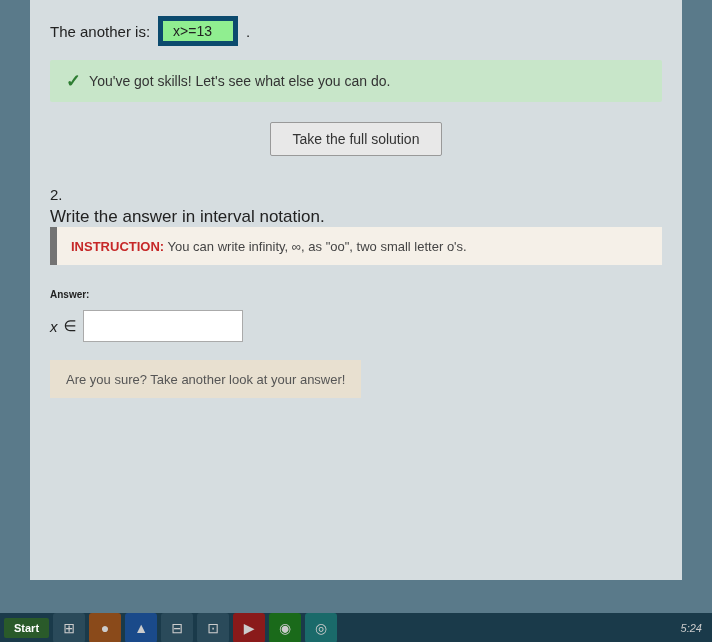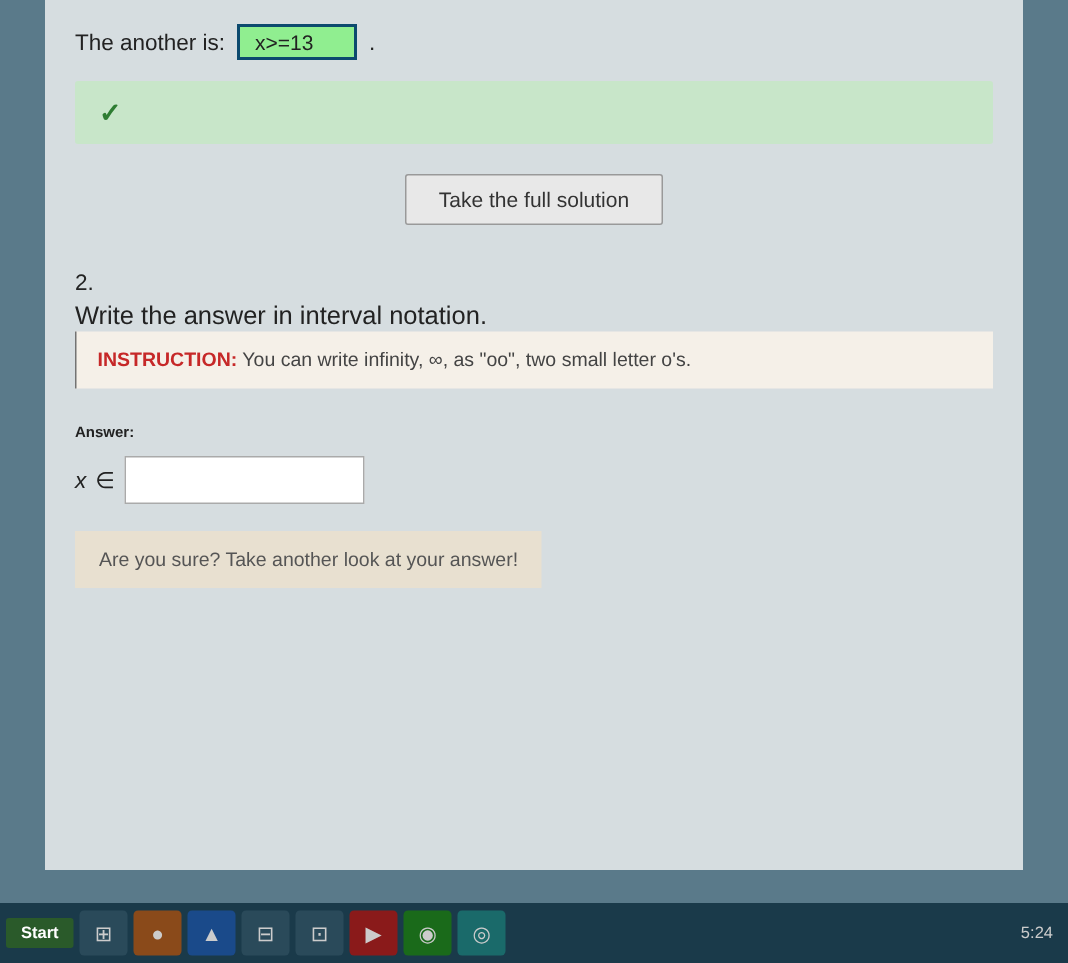--- a/index.html
+++ b/index.html
@@ -27,21 +27,21 @@
     }
 
     .solution-label {
       font-size: 15px;
       color: #222;
       font-weight: normal;
     }
 
     .solution-value {
       background-color: #90ee90;
-      border: 2px solid #0c4a6e;
+      border: 5px solid #0c4a6e;
       padding: 2px 10px;
       font-size: 14px;
       color: #222;
       min-width: 80px;
     }
 
     .solution-dot {
       color: #222;
       font-size: 15px;
     }
@@ -93,21 +93,21 @@
       margin-bottom: 4px;
     }
 
     .problem-instruction {
       font-size: 17px;
       color: #222;
     }
 
     
     .instruction-box {
-      border-left: 1px solid #737373;
+      border-left: 7px solid #737373;
       background-color: #f5f0e8;
       padding: 10px 14px;
       margin-bottom: 24px;
     }
 
     .instruction-text {
       font-size: 13px;
       color: #444;
     }
 
@@ -165,21 +165,21 @@
       font-size: 13px;
       color: #555;
     }
 
     
     .taskbar {
       position: fixed;
       bottom: 0;
       left: 0;
       width: 712px;
-      height: 40px;
+      height: 29px;
       background-color: #1a3a4a;
       display: flex;
       align-items: center;
       padding: 0 4px;
       gap: 4px;
     }
 
     .taskbar-start {
       background-color: #2a5a2a;
       color: #fff;
@@ -223,37 +223,39 @@
     }
 
     .taskbar-spacer {
       flex: 1;
     }
 
     .taskbar-time {
       color: #ccc;
       font-size: 11px;
       padding-right: 6px;
+      font-style: italic;
     }
   </style>
 </head>
 <body>
 
 <div class="main-content">
 
   
   <div class="solution-result">
     <span class="solution-label">The another is:</span>
     <span class="solution-value">x&gt;=13</span>
     <span class="solution-dot">.</span>
   </div>
 
   
   <div class="success-banner">
     <span class="checkmark-icon">✓</span>
+    <span class="success-text">You've got skills! Let's see what else you can do.</span>
   </div>
 
   
   <div class="show-solution-area">
     <button class="show-solution-btn">Take the full solution</button>
   </div>
 
   
   <div class="problem-number">2.</div>
   <div class="problem-instruction">Write the answer in interval notation.</div>

